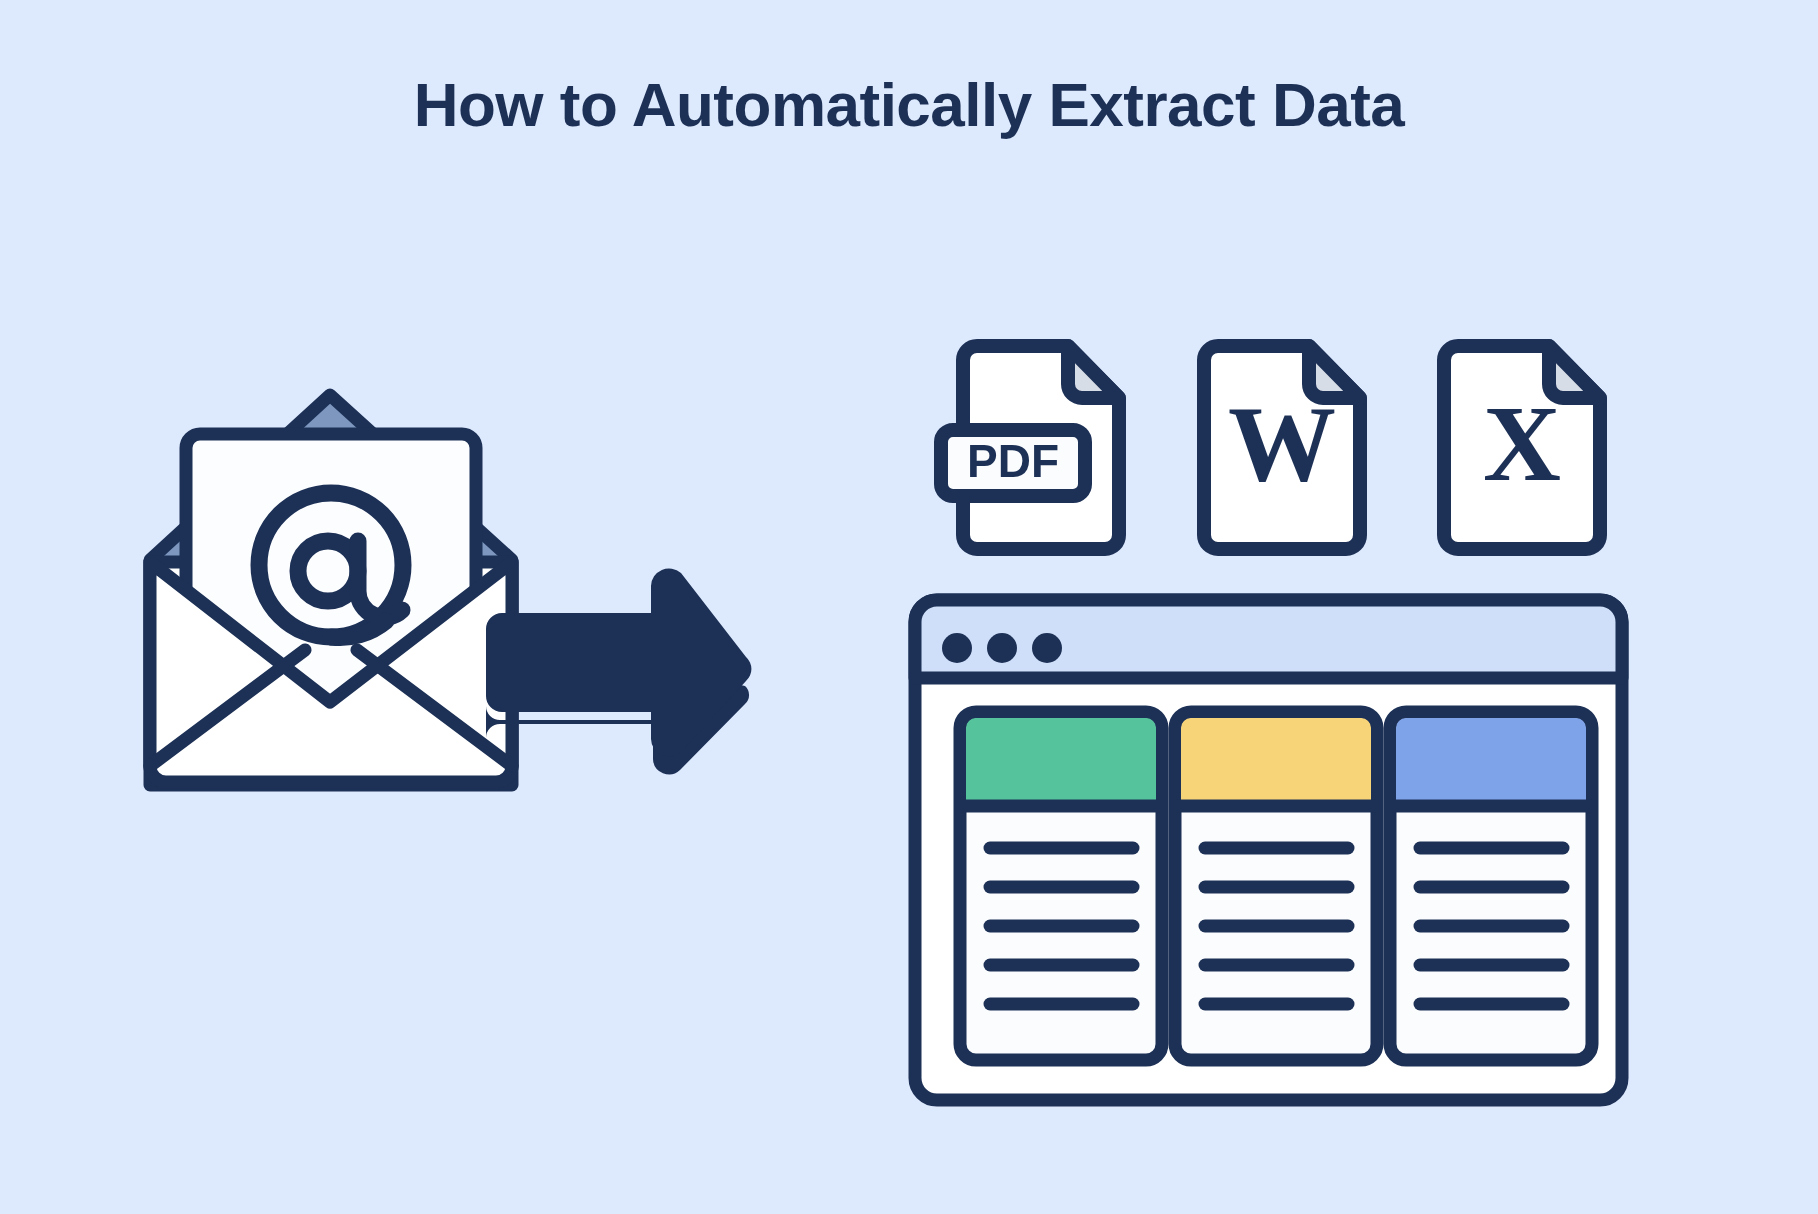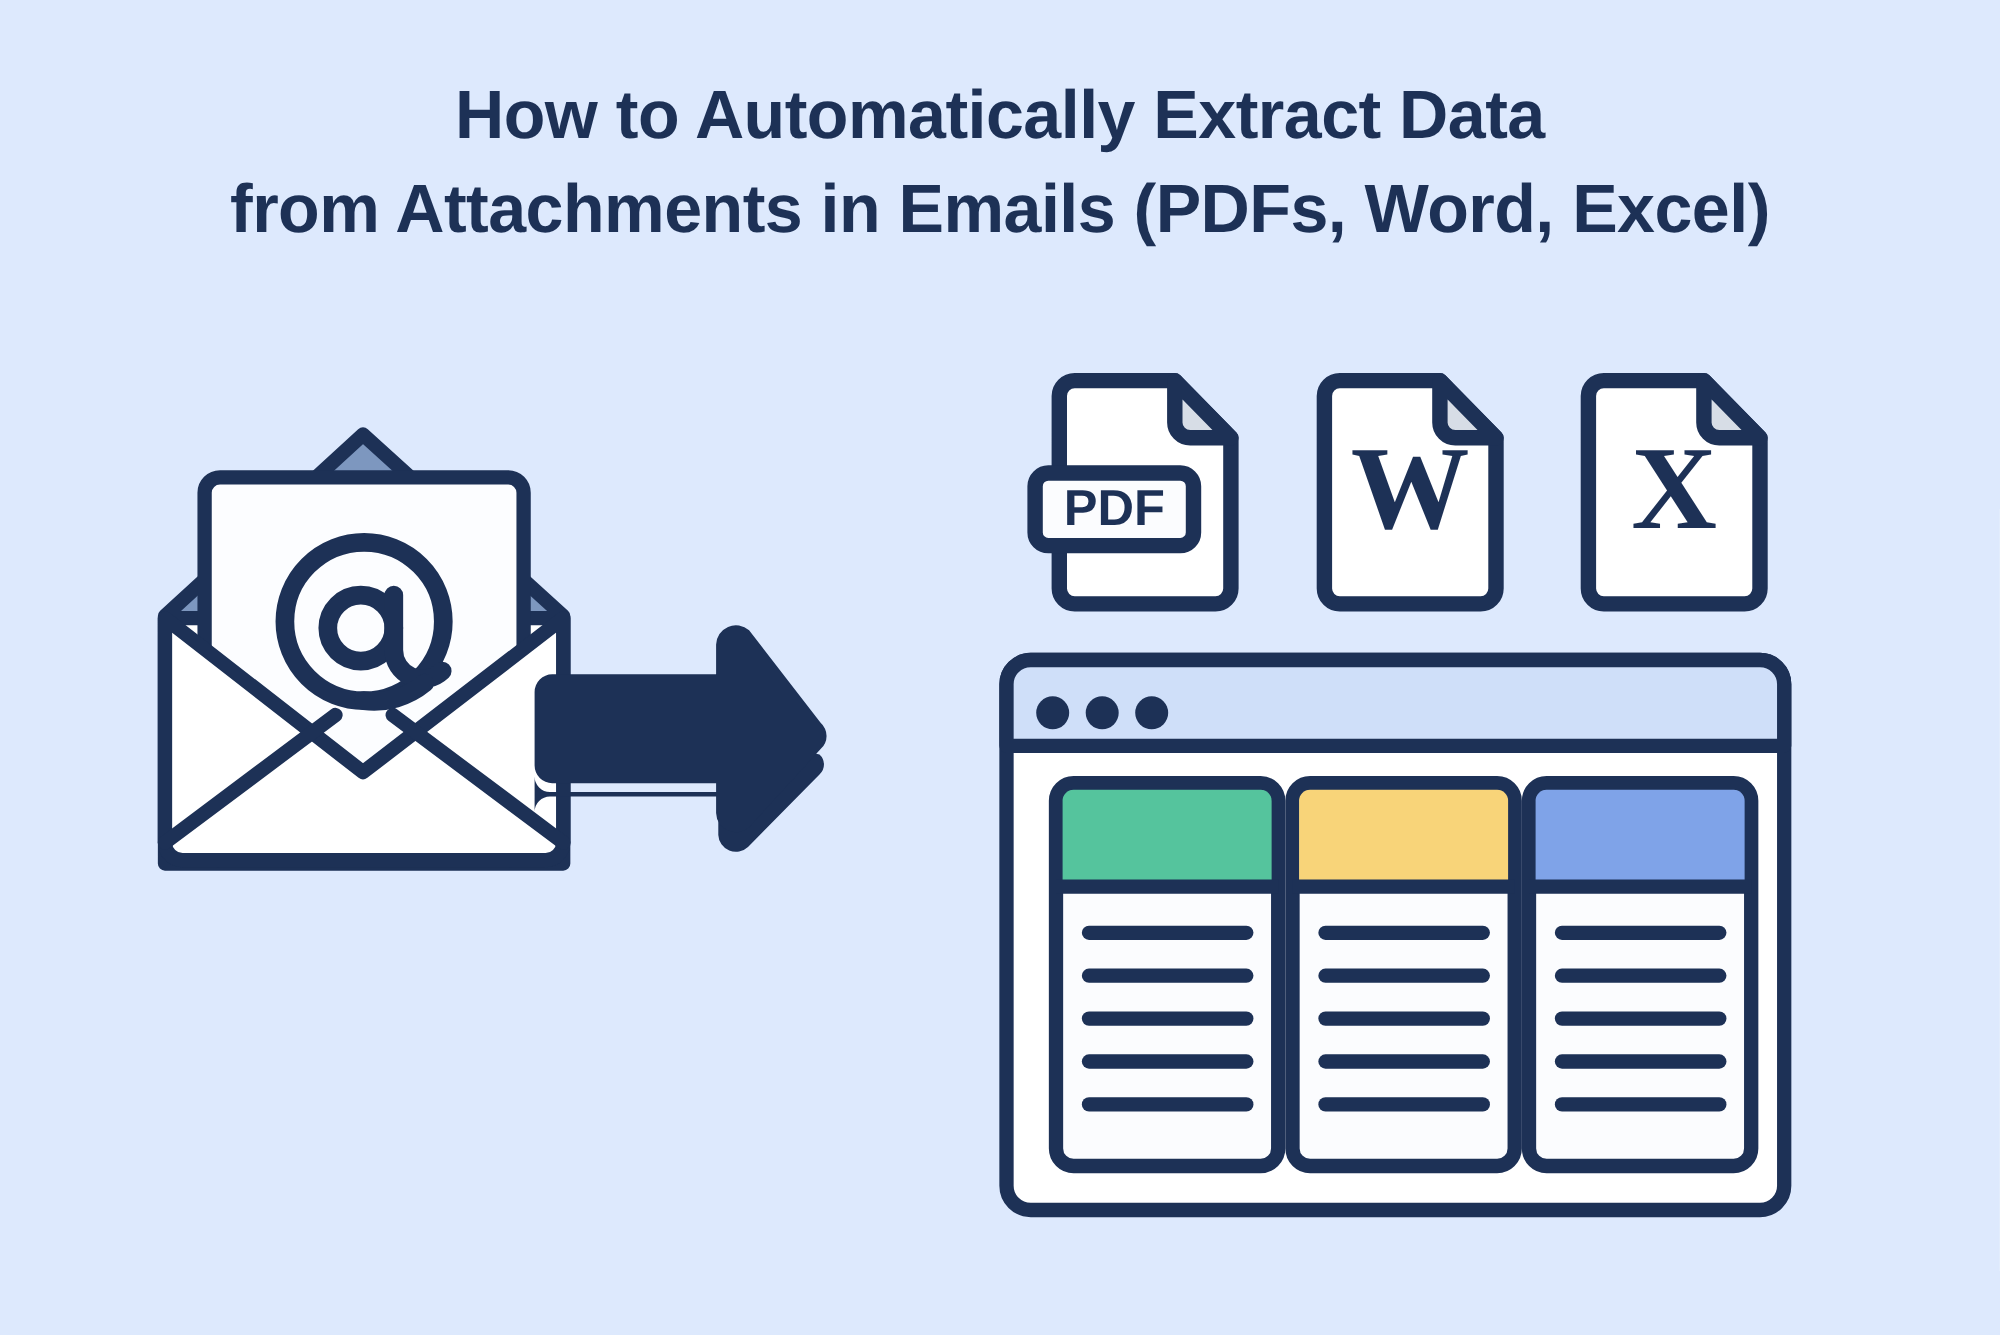--- a/index.html
+++ b/index.html
@@ -41,21 +41,20 @@
     top: 0;
   }
 </style>
 </head>
 <body>
 
 <div id="canvas" style="background: rgb(221, 233, 253);">
 
   <div id="title-block" style="color: rgb(29, 49, 86);">
     <span class="tline">How to Automatically Extract Data</span>
-    <span class="tline">from Attachments in Emails (PDFs, Word, Excel)</span>
   </div>
 
   <svg class="art" width="1818" height="1214" viewBox="0 0 1818 1214" style="pointer-events:none">
 
     <path d="M 150 785 L 150 560 L 330 395 L 512 560 L 512 785 Z" fill="#7d97bf" stroke="#1d3156" stroke-width="13" stroke-linejoin="round"></path>
 
     <path d="M 150 562 L 150 766 a 16 16 0 0 0 16 16 L 496 782 a 16 16 0 0 0 16 -16 L 512 562 Z" fill="#ffffff" stroke="#1d3156" stroke-width="13" stroke-linejoin="round"></path>
 
     <rect x="186" y="434" width="290" height="348" rx="14" ry="14" fill="#fcfdff" stroke="#1d3156" stroke-width="13" stroke-linejoin="round"></rect>
 

